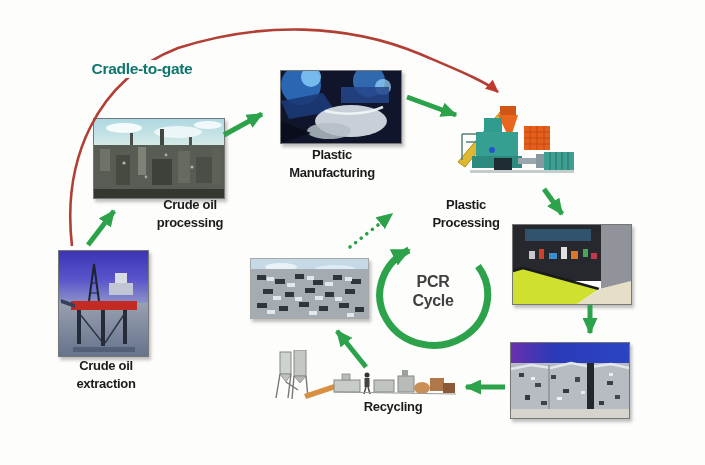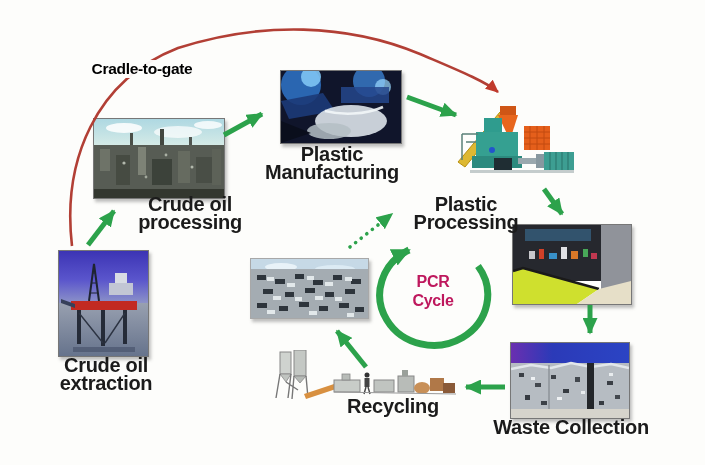--- a/index.html
+++ b/index.html
@@ -7,28 +7,28 @@
     position:relative;width:705px;height:465px;margin:0 auto;
     background:#fdfdfb;overflow:hidden;
     font-family:"Liberation Sans",sans-serif;
   }
   .photo{position:absolute;border:1px solid #777;box-shadow:2px 3px 3px rgba(90,90,90,.38);z-index:2;overflow:hidden;background:#fff;}
   .illus{position:absolute;z-index:2;overflow:hidden;}
   .photo svg,.illus svg{display:block;width:100%;height:100%;}
   #arrow-layer{position:absolute;left:0;top:0;z-index:3;}
   .caption{
     position:absolute;z-index:4;transform:translateX(-50%);
-    font-weight:700;font-size:20px;line-height:17.5px;letter-spacing:-.3px;
+    font-weight:700;font-size:13px;line-height:17.5px;letter-spacing:-.3px;
     color:#1b1b1b;text-align:center;white-space:pre-line;
   }
   .caption.scope{
-    color:#000000;font-size:15.5px;background:rgba(253,253,251,.96);
+    color:#0f766e;font-size:15.5px;background:rgba(253,253,251,.96);
     padding:0 4px;white-space:nowrap;
   }
-  .caption.cycle{color:#be185d;font-size:16px;line-height:19px;}
+  .caption.cycle{color:#404040;font-size:16px;line-height:19px;}
 </style>
 </head>
 <body>
 
 <div id="canvas">
 
   <div class="photo" style="left:58px;top:250px;width:89px;height:105px;">
     <svg viewBox="0 0 89 105" preserveAspectRatio="none">
       <defs>
         <linearGradient id="rigSky" x1="0" y1="0" x2="0" y2="1">
@@ -275,20 +275,19 @@
   <div class="caption" style="left:190px;top:196px;">Crude oil
 processing</div>
 
   <div class="caption" style="left:332px;top:146px;">Plastic
 Manufacturing</div>
 
   <div class="caption" style="left:466px;top:196px;">Plastic
 Processing</div>
 
 
-  <div class="caption" style="left:571px;top:419px;white-space:nowrap;">Waste Collection</div>
 
   <div class="caption" style="left:393px;top:398px;text-align:right;">Recycling</div>
 
   <div class="caption cycle" style="left:433px;top:272px;">PCR
 Cycle</div>
 
 </div>
 
 </body></html>

